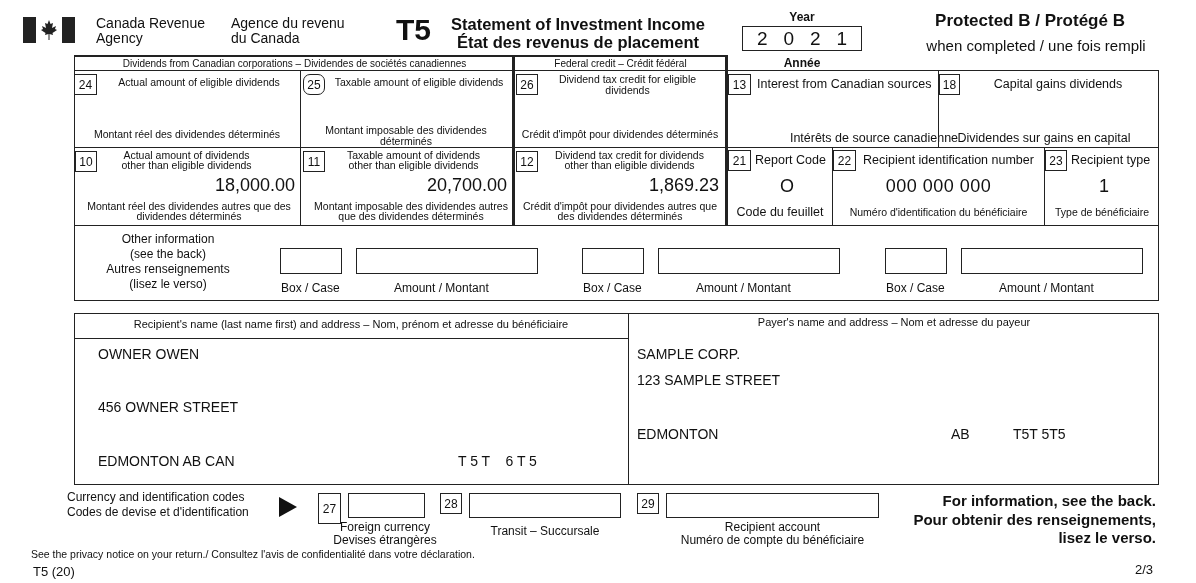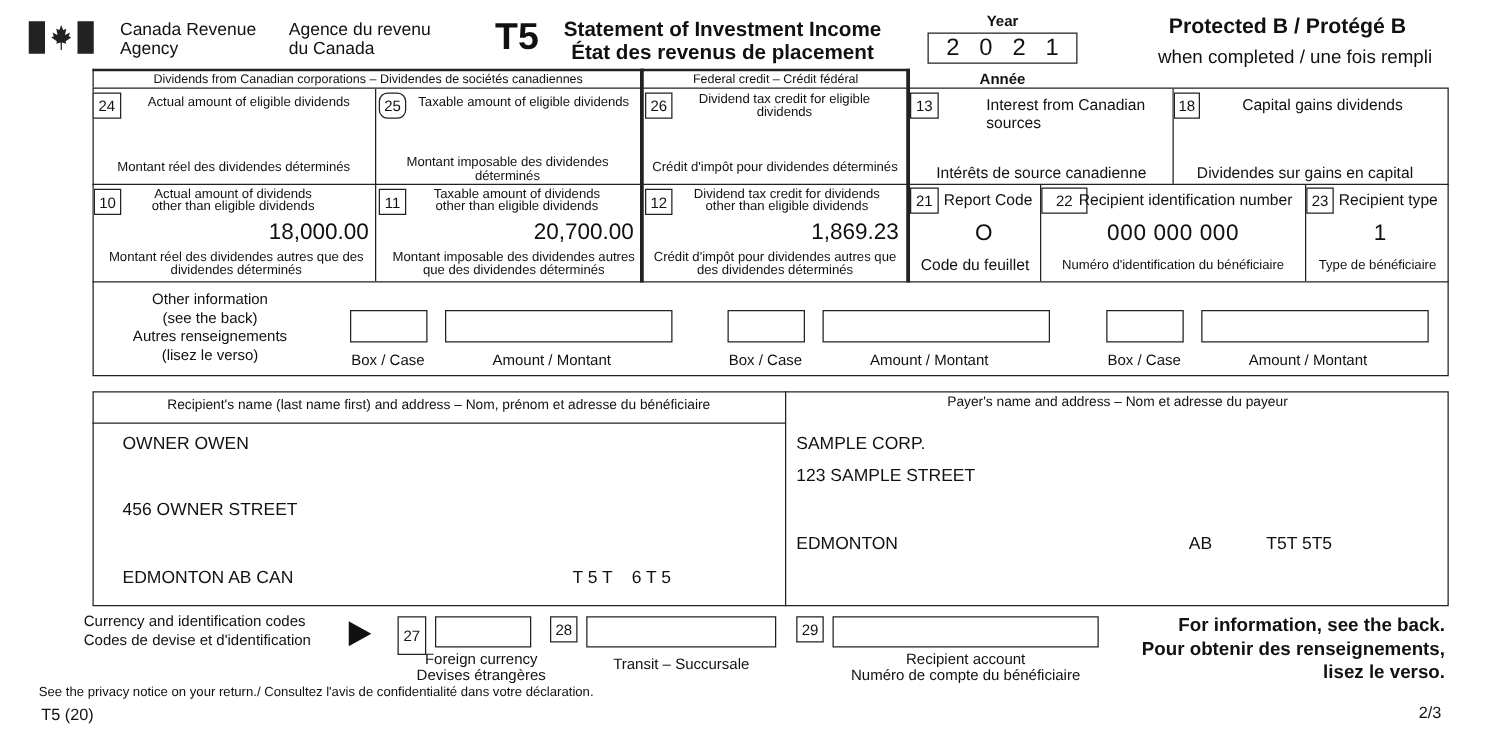--- a/index.html
+++ b/index.html
@@ -81,22 +81,22 @@
 </div>
 
 <div class="abs" style="left:515px;top:71px;width:210px;height:76px;">
   <div class="num" style="left:1px;top:3px;width:22px;height:21px;">26</div>
   <div class="abs center" style="left:40px;top:3px;width:145px;font-size:10.5px;line-height:11px;">Dividend tax credit for eligible dividends</div>
   <div class="abs center" style="left:0;top:57px;width:210px;font-size:10.5px;">Crédit d'impôt pour dividendes déterminés</div>
 </div>
 
 <div class="abs" style="left:728px;top:71px;width:210px;height:76px;">
   <div class="num" style="left:0;top:3px;width:23px;height:21px;">13</div>
-  <div class="abs" style="left:29px;top:6px;font-size:12.5px;margin-left:32px;">Interest from Canadian sources</div>
-  <div class="abs center" style="left:0;top:60px;width:210px;font-size:12.5px;">Intérêts de source canadienne</div>
+  <div class="abs" style="left:29px;top:6px;font-size:12.5px;">Interest from Canadian sources</div>
+  <div class="abs center" style="left:0;top:60px;width:210px;font-size:12.5px;padding-left:41px;">Intérêts de source canadienne</div>
 </div>
 <div class="abs" style="left:938px;top:71px;width:1px;height:76px;background:#222;"></div>
 
 <div class="abs" style="left:939px;top:71px;width:220px;height:76px;">
   <div class="num" style="left:0;top:3px;width:21px;height:21px;">18</div>
   <div class="abs center" style="left:24px;top:6px;width:190px;font-size:12.5px;">Capital gains dividends</div>
   <div class="abs center" style="left:0;top:60px;width:210px;font-size:12.5px;">Dividendes sur gains en capital</div>
 </div>
 
 <div class="abs" style="left:74px;top:148px;width:226px;height:77px;">
@@ -122,21 +122,21 @@
 
 <div class="abs" style="left:728px;top:148px;width:104px;height:77px;">
   <div class="num" style="left:0;top:2px;width:23px;height:21px;">21</div>
   <div class="abs" style="left:27px;top:5px;font-size:12.5px;">Report Code</div>
   <div class="abs center" style="left:0;top:28px;width:118px;font-size:18px;">O</div>
   <div class="abs center" style="left:0;top:57px;width:104px;font-size:12.5px;">Code du feuillet</div>
 </div>
 <div class="abs" style="left:832px;top:148px;width:1px;height:77px;background:#222;"></div>
 
 <div class="abs" style="left:833px;top:148px;width:211px;height:77px;">
-  <div class="num" style="left:0;top:2px;width:37px;height:21px;text-align:center;">22</div>
+  <div class="num" style="left:0;top:2px;width:23px;height:21px;text-align:center;">22</div>
   <div class="abs" style="left:30px;top:5px;font-size:12.5px;">Recipient identification number</div>
   <div class="abs center" style="left:0;top:28px;width:211px;font-size:18px;letter-spacing:0.5px;">000 000 000</div>
   <div class="abs center" style="left:0;top:58px;width:211px;font-size:10.5px;">Numéro d'identification du bénéficiaire</div>
 </div>
 <div class="abs" style="left:1044px;top:148px;width:1px;height:77px;background:#222;"></div>
 
 <div class="abs" style="left:1045px;top:148px;width:114px;height:77px;">
   <div class="num" style="left:0;top:2px;width:22px;height:21px;">23</div>
   <div class="abs" style="left:26px;top:5px;font-size:12.5px;">Recipient type</div>
   <div class="abs center" style="left:0;top:28px;width:118px;font-size:18px;">1</div>

